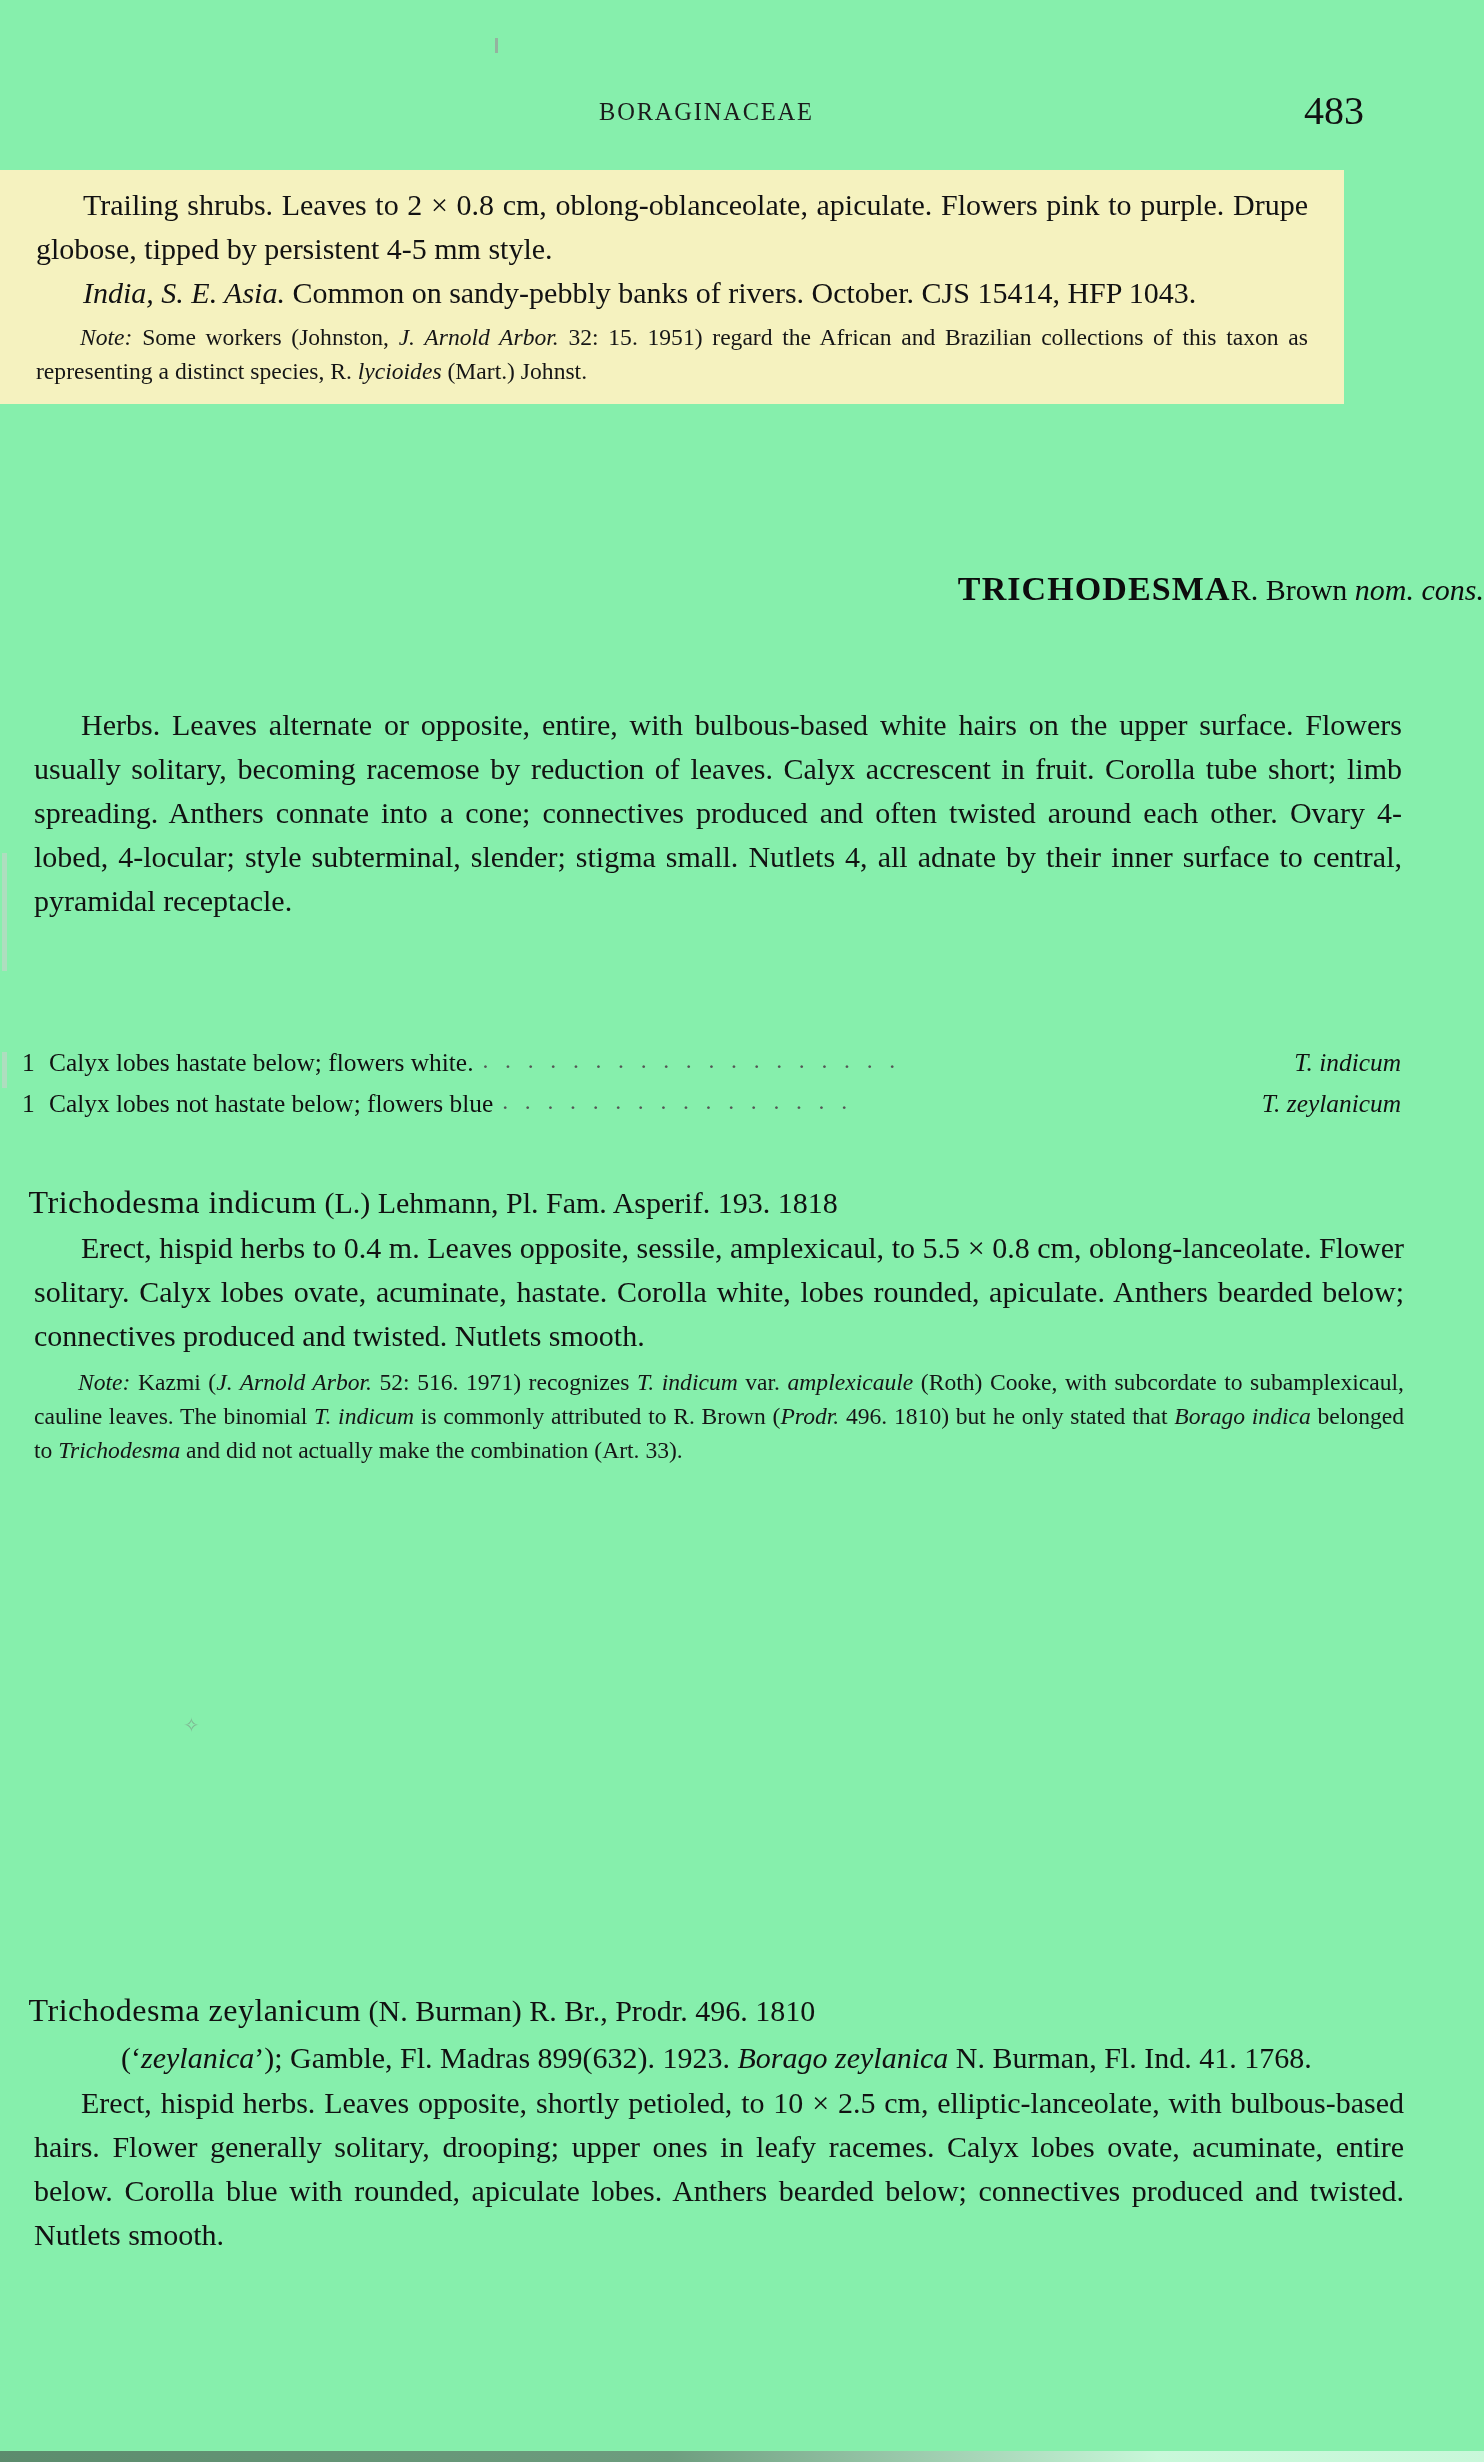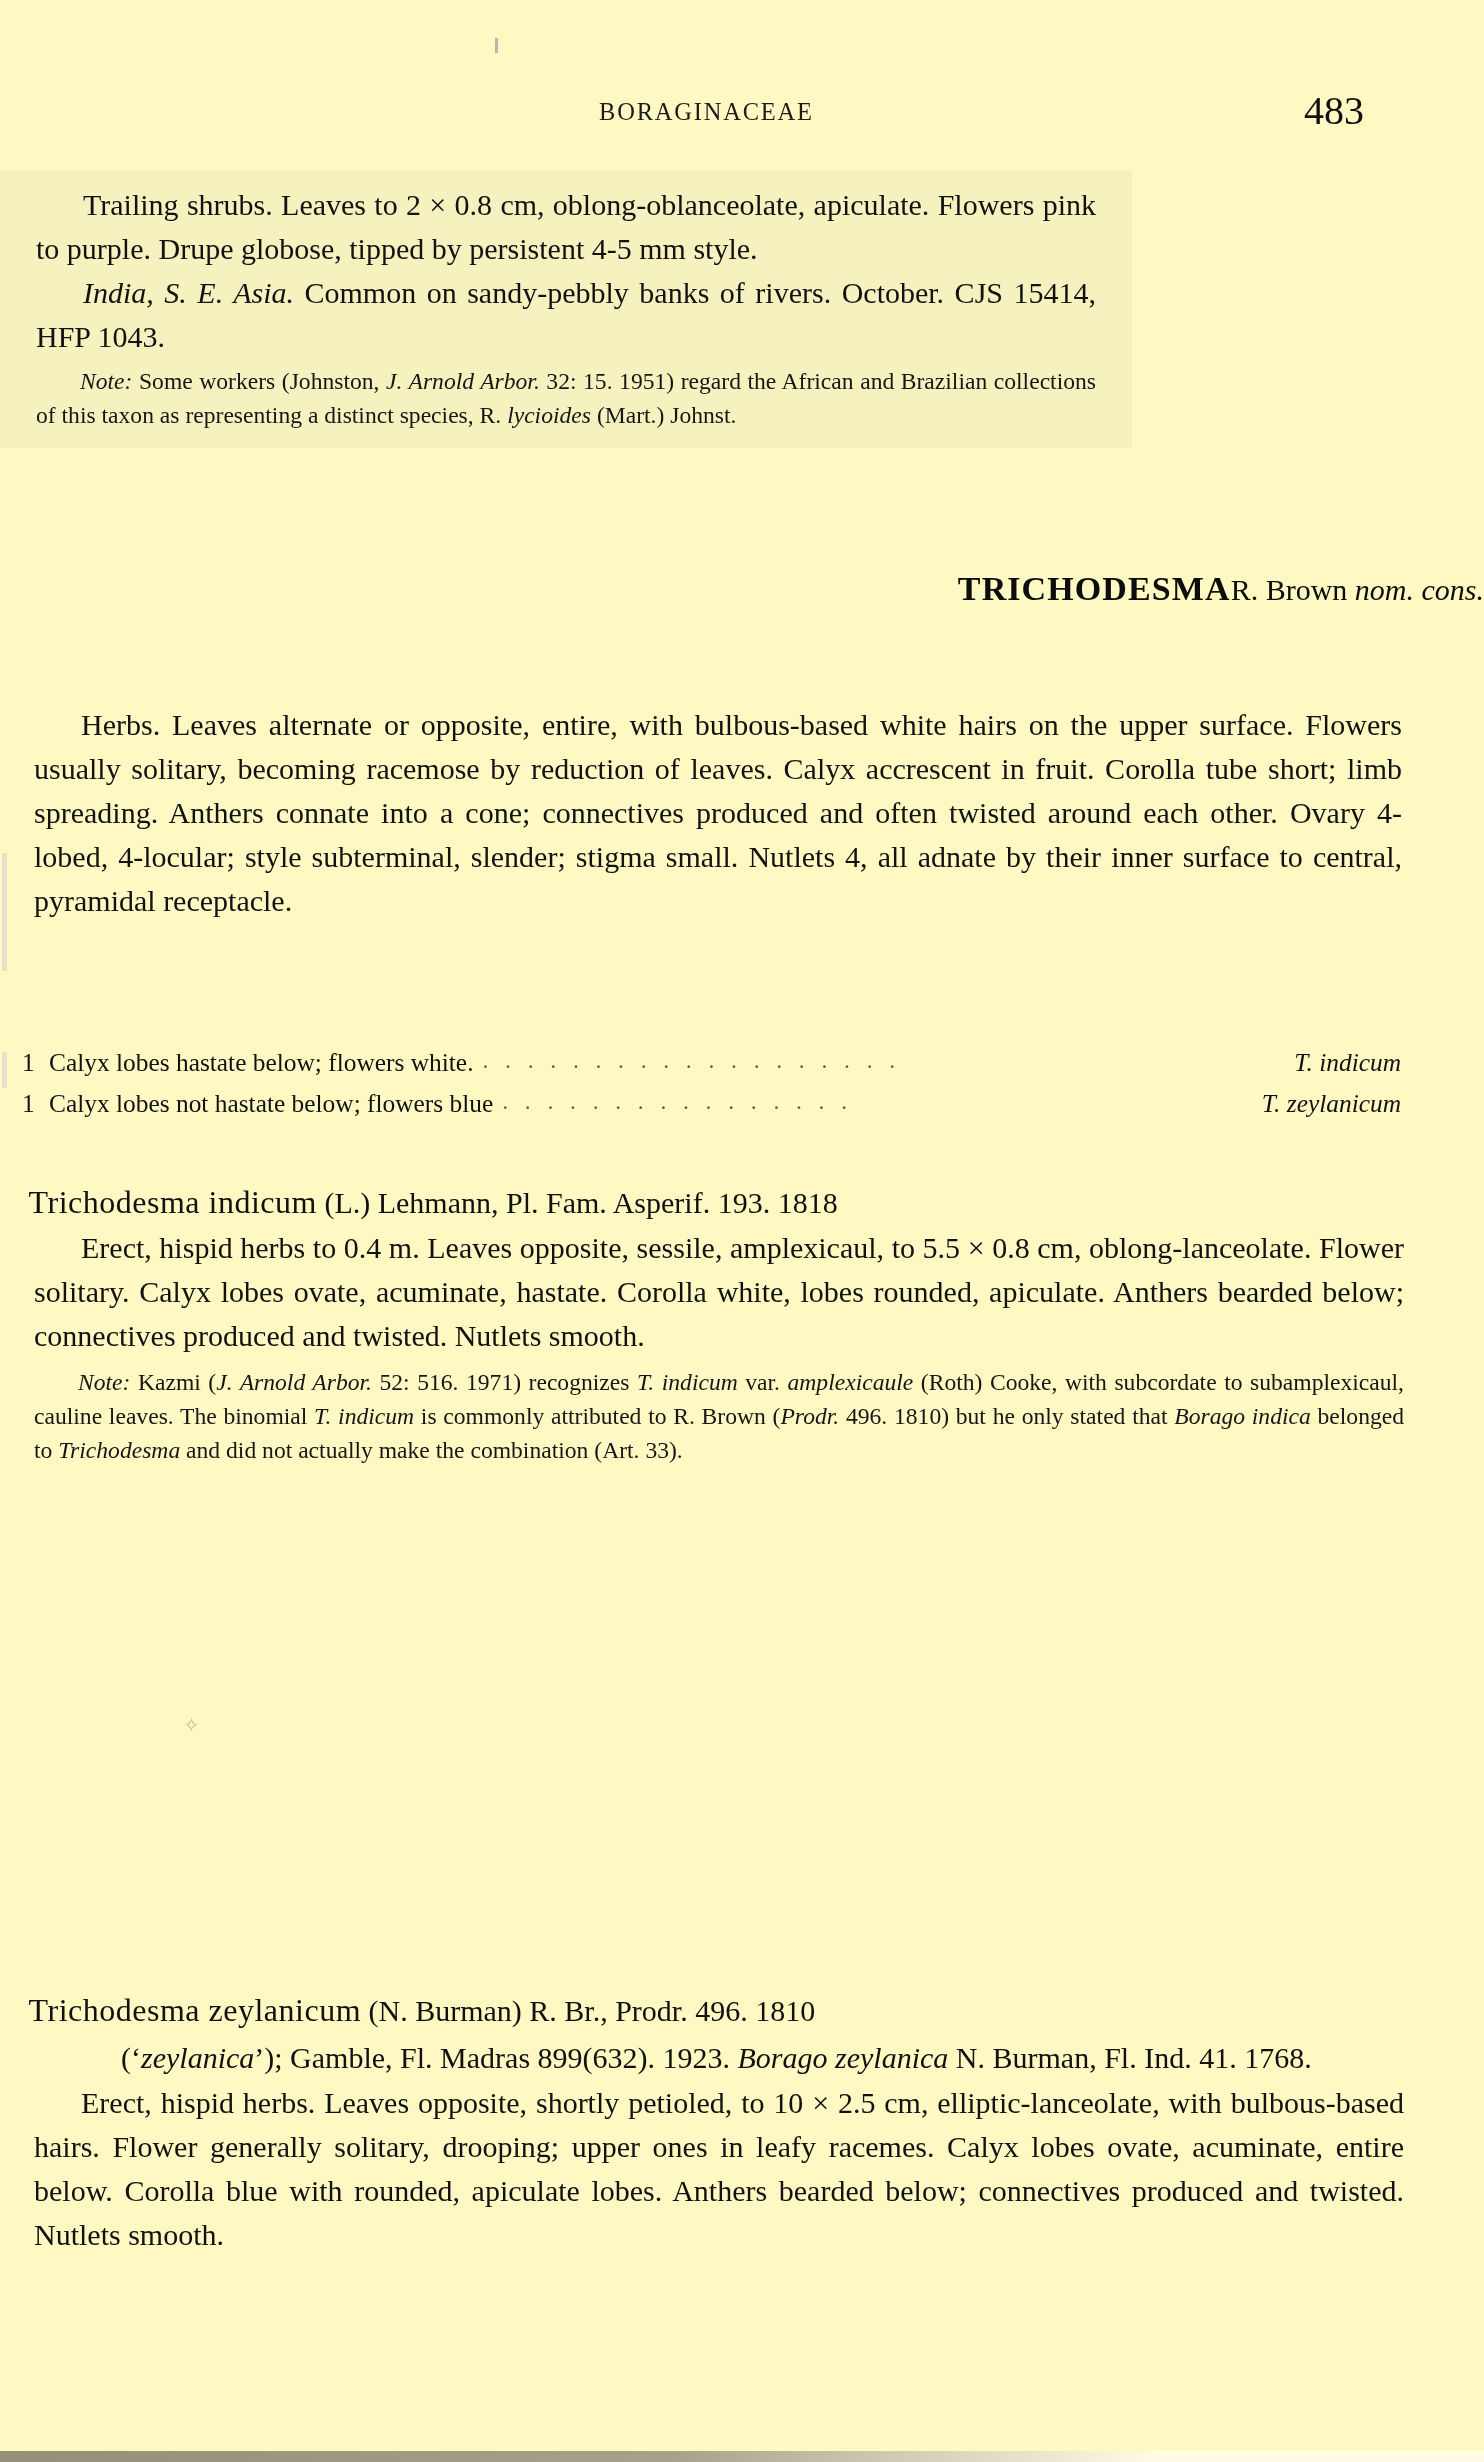--- a/index.html
+++ b/index.html
@@ -13,21 +13,21 @@
     position: relative;
     font-family: "Liberation Serif", "DejaVu Serif", serif;
     color: #111111;
     overflow: hidden;
   }
 
   .page {
     position: relative;
     width: 1484px;
     height: 2462px;
-    background: #fef9c3;
+    background: #86efac;
   }
 
   
   .running-head {
     position: absolute;
     top: 98px;
     left: 0;
     width: 1484px;
     height: 45px;
   }
@@ -47,21 +47,21 @@
     font-size: 40px;
     color: #111;
     font-family: "Liberation Serif", serif;
   }
 
   
   .highlight-block {
     position: absolute;
     top: 170px;
     left: 0;
-    width: 1132px;
+    width: 1344px;
     padding: 12.7px 36px 16.3px 36px;
     box-sizing: border-box;
     background: #f5f2bf;
   }
 
   
   .text-col {
     position: absolute;
     left: 36px;
     width: 1361px;

